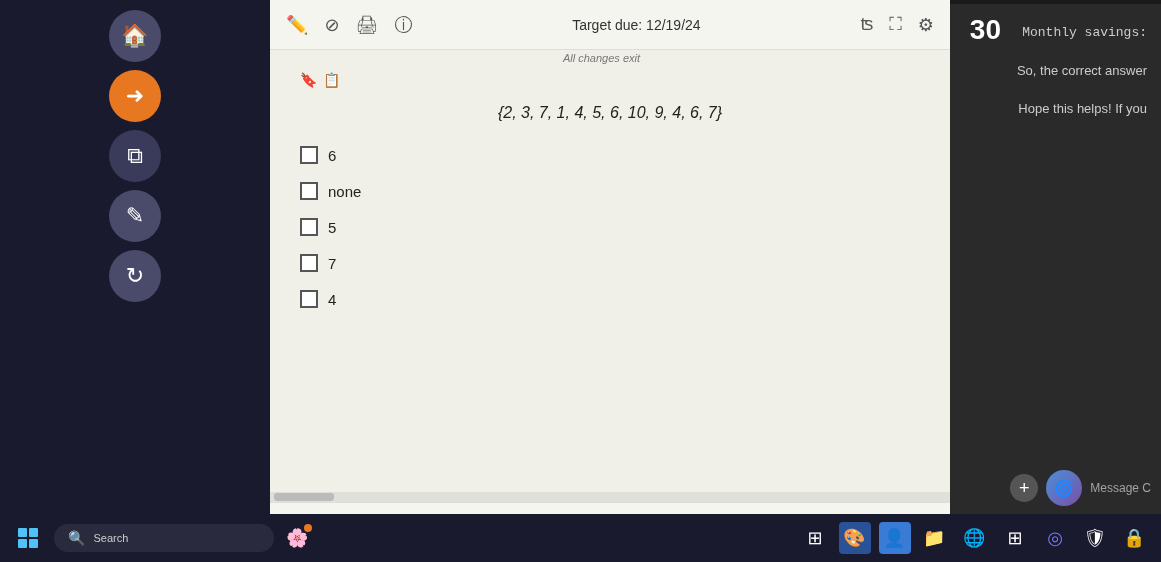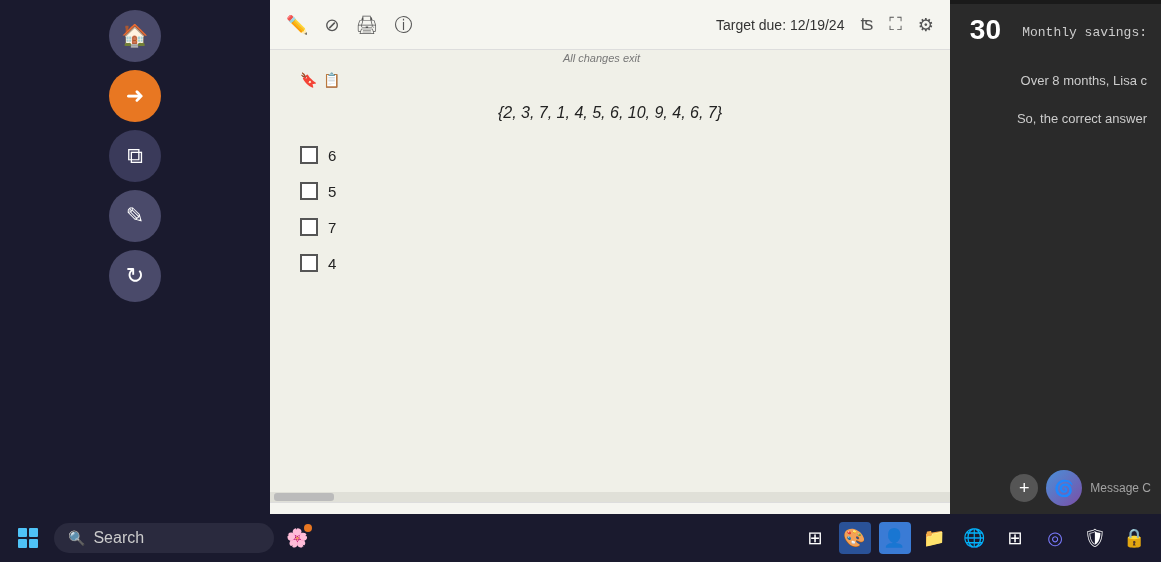--- a/index.html
+++ b/index.html
@@ -69,21 +69,21 @@
     }
 
     .toolbar-icon {
       font-size: 18px;
       color: #555;
       cursor: pointer;
     }
 
     .target-due {
       flex: 1;
-      text-align: right;
+      text-align: center;
       font-size: 14px;
       color: #333;
     }
 
     .all-changes-saved {
       position: absolute;
       right: 310px;
       top: 52px;
       font-size: 11px;
       color: #777;
@@ -296,21 +296,21 @@
       width: 220px;
       cursor: pointer;
     }
 
     .search-icon-circle {
       font-size: 14px;
       color: #aaa;
     }
 
     .search-text {
-      font-size: 16px;
+      font-size: 11px;
       color: #ccc;
     }
 
     .taskbar-right {
       margin-left: auto;
       display: flex;
       align-items: center;
       gap: 8px;
     }
 
@@ -430,20 +430,24 @@
       </div>
     </div>
 
     <div class="data-set">{2, 3, 7, 1, 4, 5, 6, 10, 9, 4, 6, 7}</div>
 
     <div class="choice-item">
       <div class="choice-checkbox"></div>
       <span class="choice-label">6</span>
     </div>
 
+    <div class="choice-item">
+      <div class="choice-checkbox"></div>
+      <span class="choice-label">none</span>
+    </div>
 
     <div class="choice-item">
       <div class="choice-checkbox"></div>
       <span class="choice-label">5</span>
     </div>
 
     <div class="choice-item">
       <div class="choice-checkbox"></div>
       <span class="choice-label">7</span>
     </div>
@@ -466,22 +470,22 @@
       <span>🔖</span>
       <span>Review</span>
     </button>
     <button class="btn-save-exit">Save &amp; exit</button>
   </div>
 </div>
 
 <div class="right-panel">
   <div class="right-panel-number">30</div>
   <div class="right-text">Monthly savings:</div>
-  <div class="right-text-2">Over 8 months, Lisa c</div>
   <div class="right-text-3">So, the correct answer</div>
+  <div class="right-text-3">Hope this helps! If you</div>
 
   <div class="copilot-area">
     <div class="plus-btn">+</div>
     <div class="copilot-icon">🌀</div>
     <span class="message-c-text">Message C</span>
   </div>
 </div>
 
 <div class="taskbar">
 

